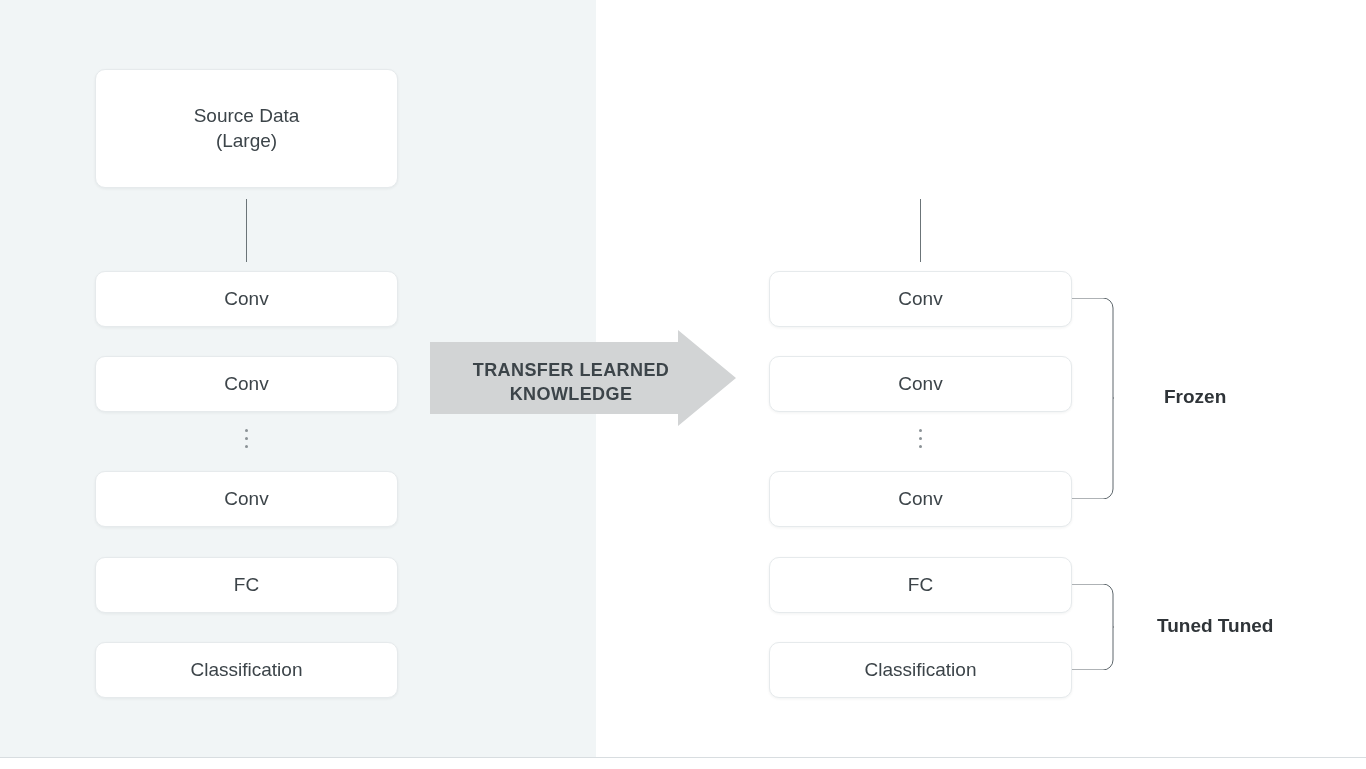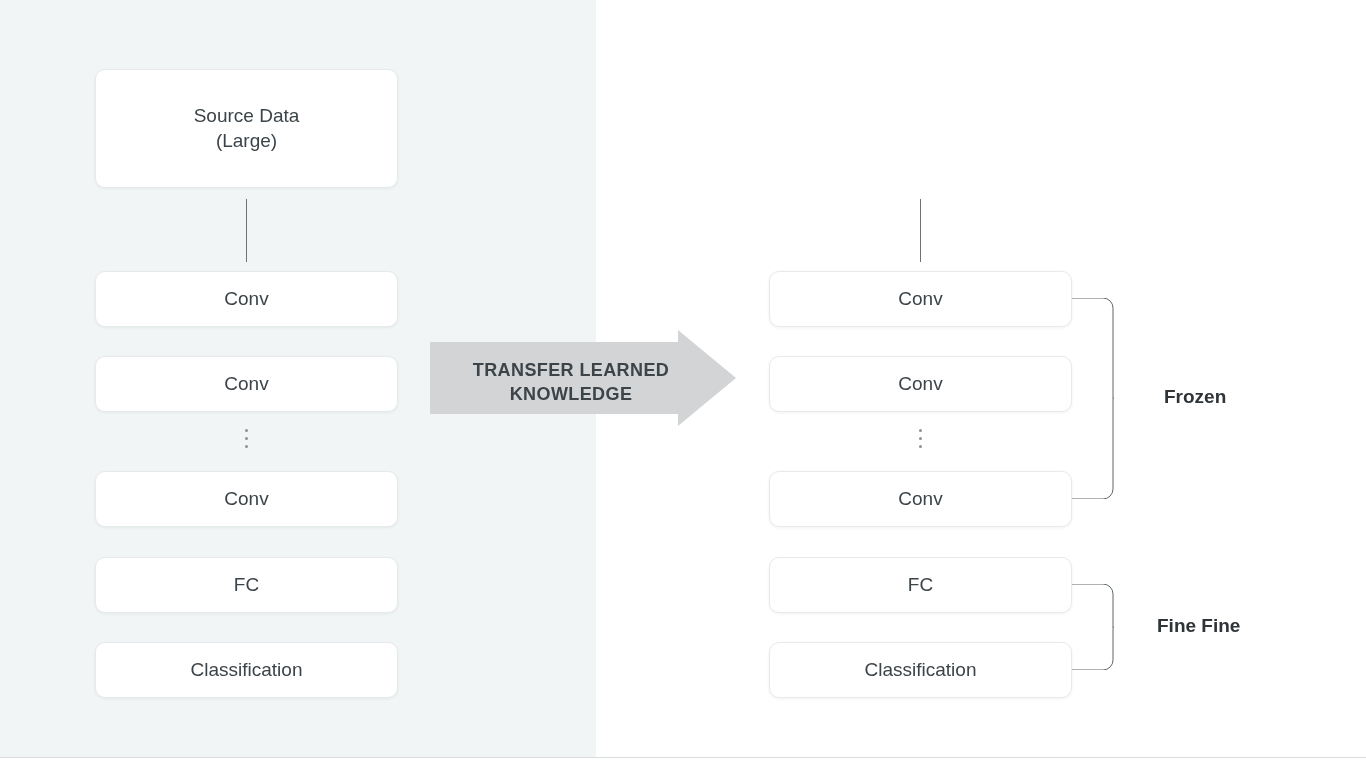--- a/index.html
+++ b/index.html
@@ -182,16 +182,16 @@
     </svg>
   </div>
   <div class="bracket-label" style="left:1157px; top:386px;margin-left:7px;">Frozen</div>
 
   <div style="position:absolute; left:1072px; top:584px; width:42px; height:86px;">
     <svg width="42" height="86" viewBox="0 0 42 86">
       <path d="M0,0 H31 a10,10 0 0 1 10,10 V76 a10,10 0 0 1 -10,10 H0" fill="none" stroke="#5e676c" stroke-width="1"></path>
       <line x1="41" y1="43" x2="64" y2="43" stroke="#5e676c" stroke-width="1"></line>
     </svg>
   </div>
-  <div class="bracket-label" style="left:1157px; top:615px;">Fine Fine</div>
+  <div class="bracket-label" style="left:1157px; top:615px;">Tuned Tuned</div>
 
   <div class="bottom-strip"></div>
 </div>
 
 </body></html>

